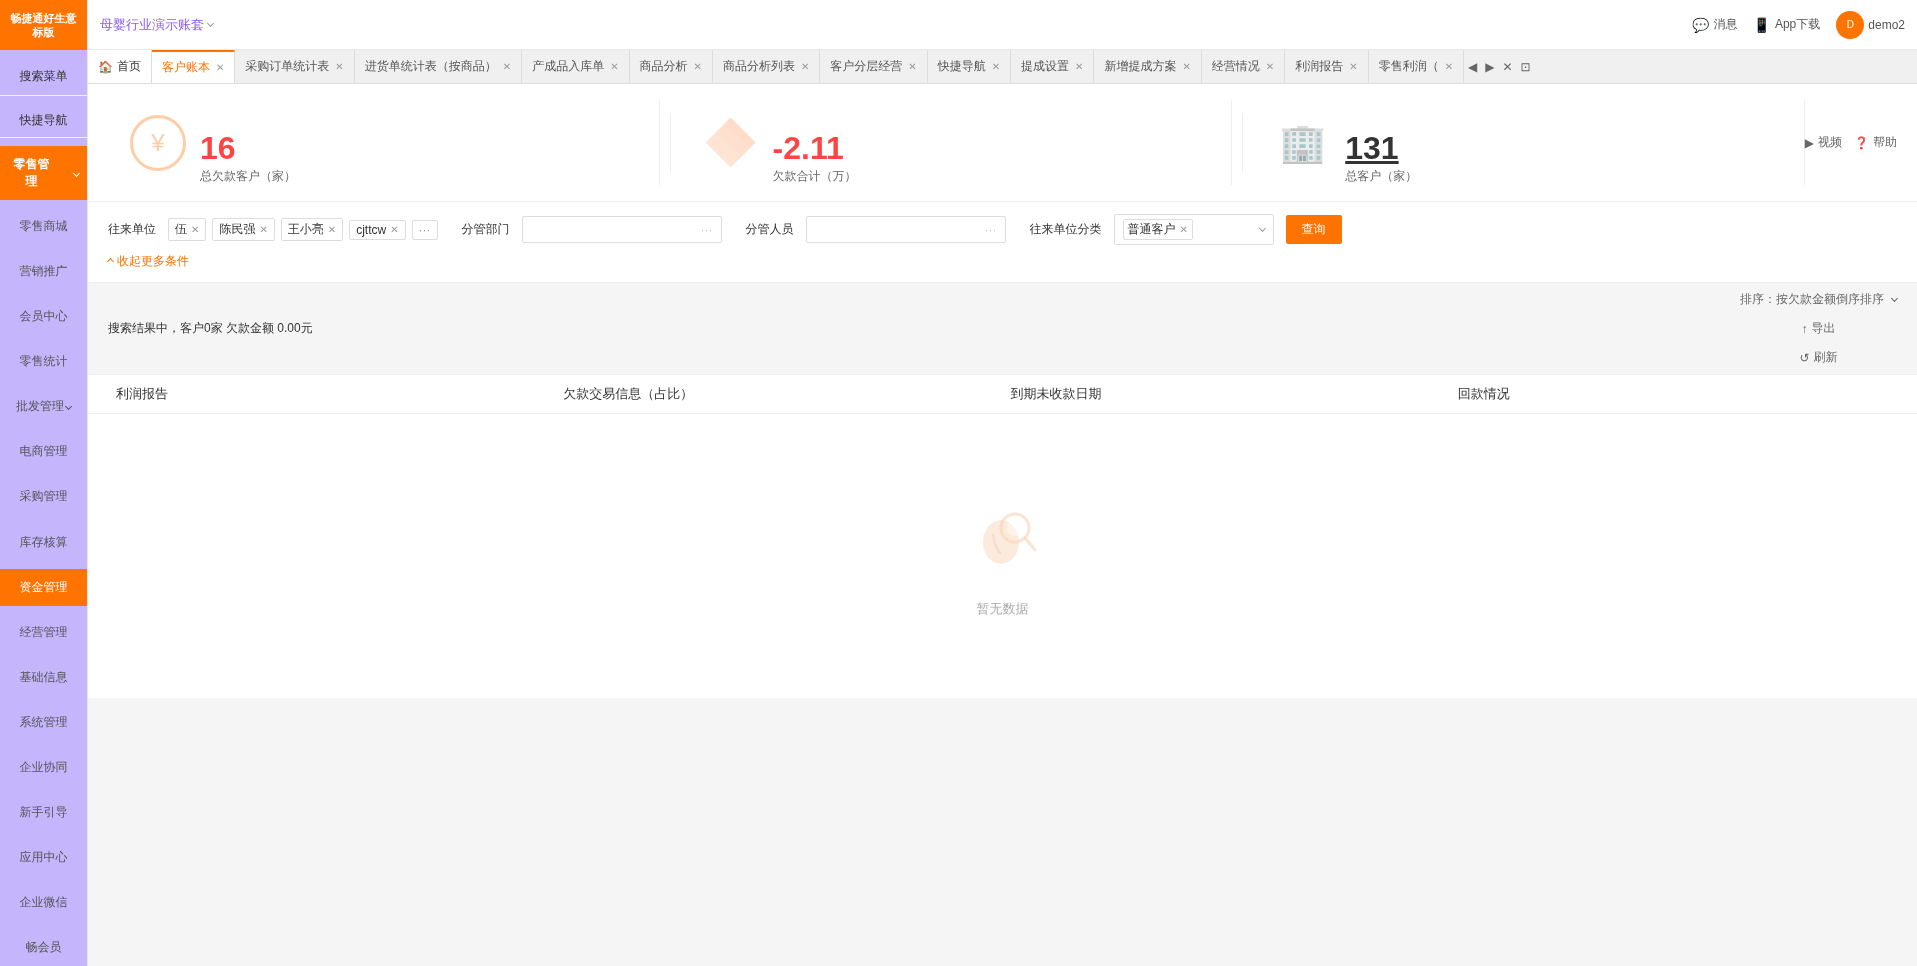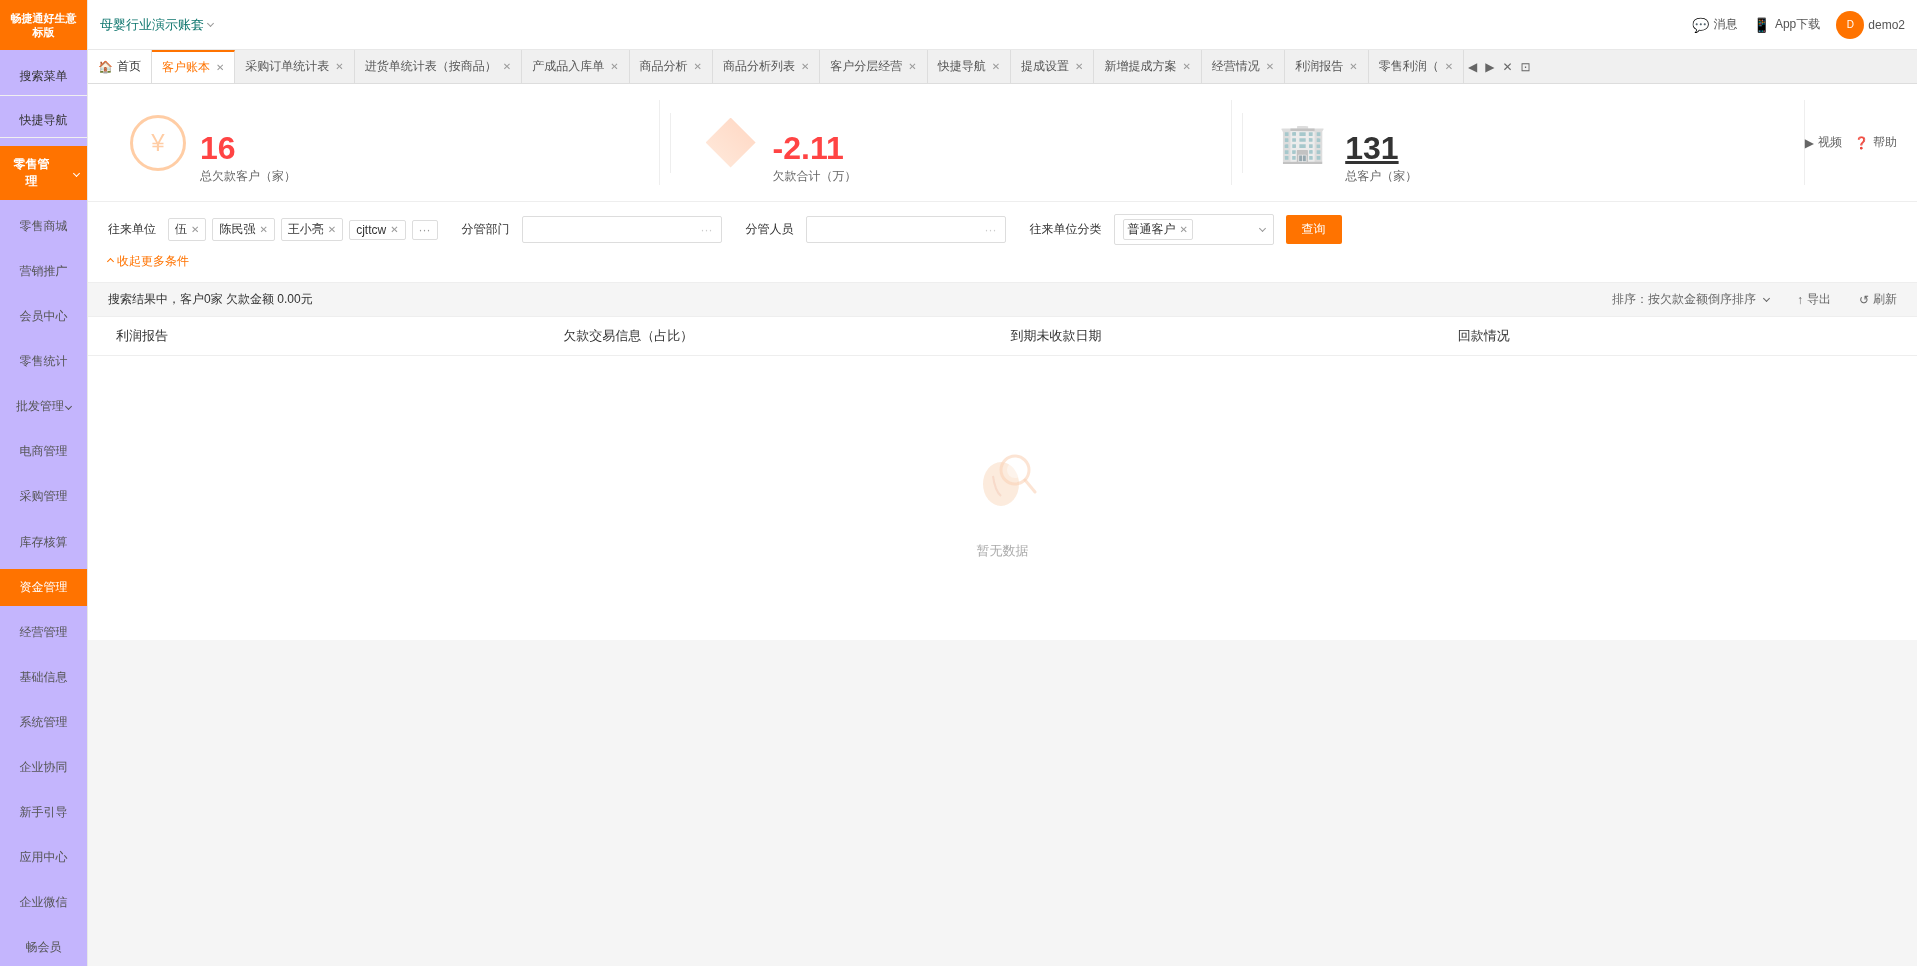--- a/index.html
+++ b/index.html
@@ -13,21 +13,21 @@
     .sidebar-nav { padding: 8px 0; font-size: 12px; color: #333; cursor: pointer; text-align: center; border-bottom: 1px solid #f0f0f0; }
     .sidebar-item { padding: 10px 8px; font-size: 12px; color: #555; cursor: pointer; text-align: center; }
     .sidebar-item.active { background: #ff7300; color: #fff; }
 
     
     .main { flex: 1; display: flex; flex-direction: column; overflow: hidden; }
 
     
     .topbar { background: #fff; height: 50px; display: flex; align-items: center; padding: 0 12px; border-bottom: 1px solid #e8e8e8; justify-content: space-between; flex-shrink: 0; }
     .topbar-left { display: flex; align-items: center; gap: 8px; }
-    .topbar-selector { display: flex; align-items: center; gap: 4px; font-size: 13px; color: #0f766e; cursor: pointer; }
+    .topbar-selector { display: flex; align-items: center; gap: 4px; font-size: 13px; color: #8b5cf6; cursor: pointer; }
     .topbar-right { display: flex; align-items: center; gap: 16px; font-size: 12px; color: #555; }
     .topbar-right-item { display: flex; align-items: center; gap: 4px; cursor: pointer; }
     .avatar { width: 28px; height: 28px; border-radius: 50%; background: #ff7300; display: flex; align-items: center; justify-content: center; color: #fff; font-size: 11px; }
 
     
     .tabs-bar { background: #f0f0f0; display: flex; align-items: center; height: 34px; border-bottom: 1px solid #ddd; flex-shrink: 0; overflow: hidden; }
     .tab { padding: 0 10px; height: 34px; display: flex; align-items: center; gap: 4px; font-size: 12px; color: #555; cursor: pointer; border-right: 1px solid #ddd; white-space: nowrap; background: #f0f0f0; }
     .tab.active { background: #fff; color: #ff7300; border-top: 2px solid #ff7300; }
     .tab-close { color: #999; font-size: 10px; cursor: pointer; margin-left: 2px; }
     .tab-home { background: #fff; color: #333; }
@@ -57,21 +57,21 @@
     .filter-tag .tag-close { color: #999; cursor: pointer; font-size: 10px; }
     .filter-tag .tag-more { color: #999; cursor: pointer; }
     .filter-select { border: 1px solid #ddd; border-radius: 2px; padding: 4px 8px; font-size: 12px; min-width: 120px; display: flex; align-items: center; justify-content: space-between; cursor: pointer; background: #fff; }
     .filter-select-wide { min-width: 200px; }
     .btn-query { background: #ff7300; color: #fff; border: none; padding: 6px 16px; border-radius: 2px; cursor: pointer; font-size: 12px; }
     .btn-collapse { background: none; border: none; color: #ff7300; cursor: pointer; font-size: 12px; display: flex; align-items: center; gap: 4px; }
 
     
     .search-results-bar { background: #f5f5f5; padding: 8px 20px; display: flex; align-items: center; justify-content: space-between; border-bottom: 1px solid #eee; }
     .search-results-text { font-size: 12px; color: #333; }
-    .search-results-actions { display: flex; align-items: center; gap: 28px; font-size: 12px; color: #666; }
+    .search-results-actions { display: flex; align-items: center; gap: 12px; font-size: 12px; color: #666; flex-direction: column; }
     .sort-selector { display: flex; align-items: center; gap: 4px; cursor: pointer; }
 
     
     .data-table { width: 100%; background: #fff; }
     .table-header { display: grid; grid-template-columns: 2fr 2fr 2fr 2fr; padding: 10px 20px; border-bottom: 1px solid #eee; font-size: 13px; color: #333; font-weight: 500; }
     .table-header-cell { padding: 0 8px; }
     .empty-state { display: flex; flex-direction: column; align-items: center; justify-content: center; padding: 80px 20px; color: #999; }
     .empty-icon { font-size: 60px; margin-bottom: 12px; opacity: 0.5; }
     .empty-text { font-size: 13px; color: #aaa; }
 

